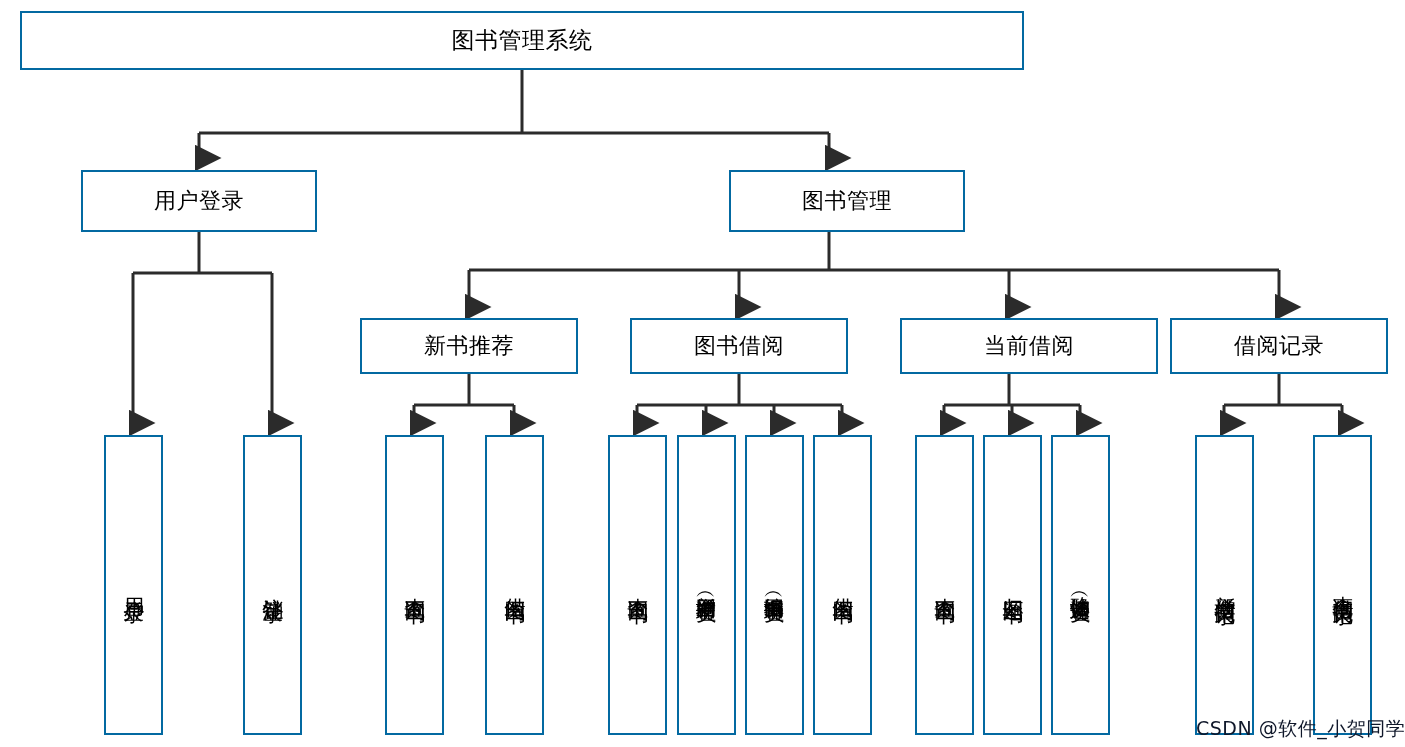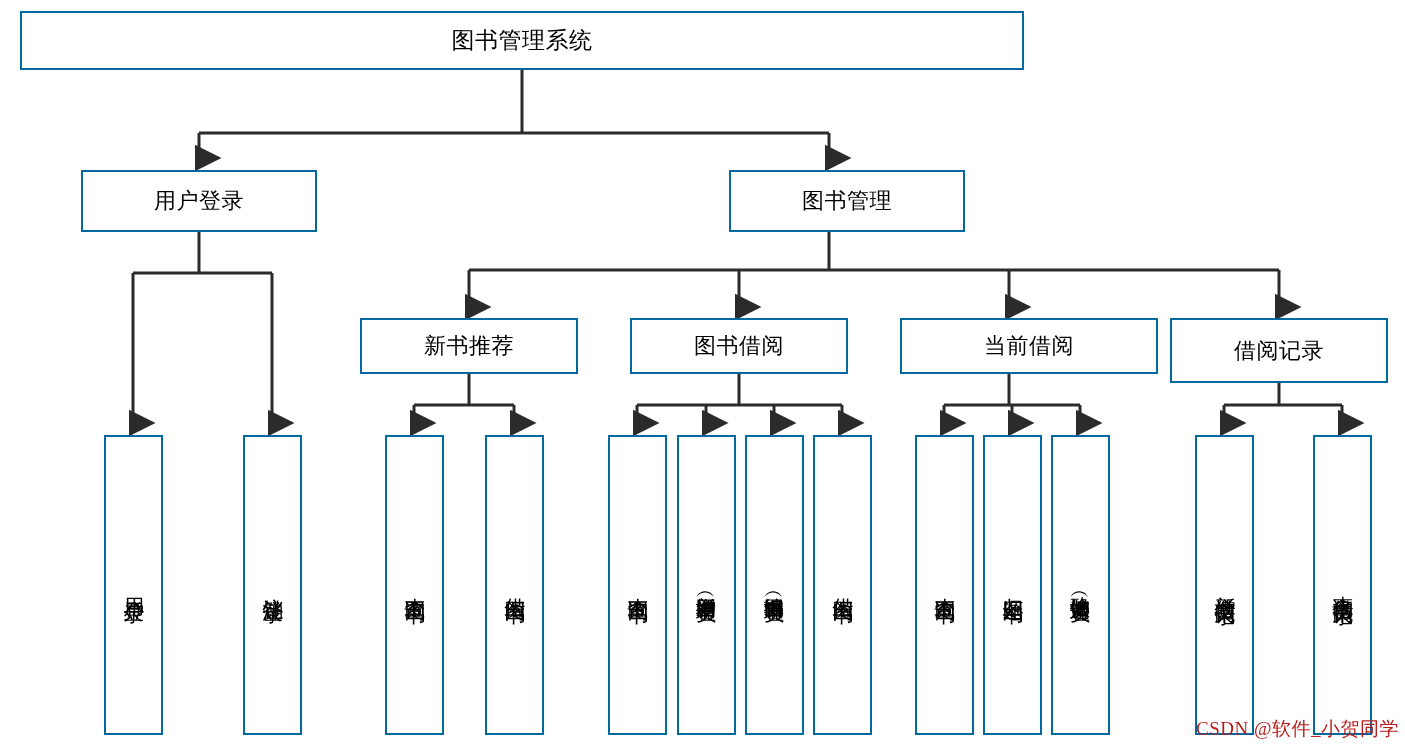--- a/index.html
+++ b/index.html
@@ -143,21 +143,21 @@
       </div>
       <div class="node h" style="left: 360px; top: 318px; width: 218px; height: 56px;">
         <span class="label">新书推荐</span>
       </div>
       <div class="node h" style="left: 630px; top: 318px; width: 218px; height: 56px;">
         <span class="label">图书借阅</span>
       </div>
       <div class="node h" style="left: 900px; top: 318px; width: 258px; height: 56px;">
         <span class="label">当前借阅</span>
       </div>
-      <div class="node h" style="left: 1170px; top: 318px; width: 218px; height: 65px;">
+      <div class="node h" style="left: 1170px; top: 318px; width: 218px; height: 56px;">
         <span class="label">借阅记录</span>
       </div>
       <div class="node v" style="left: 104px; top: 435px; width: 59px; height: 300px;">
         <span class="label">用户登录</span>
       </div>
       <div class="node v" style="left: 243px; top: 435px; width: 59px; height: 300px;">
         <span class="label">注销登录</span>
       </div>
       <div class="node v" style="left: 385px; top: 435px; width: 59px; height: 300px;">
         <span class="label">查询图书</span>
@@ -187,14 +187,14 @@
         <span class="label">确认归还（管理员）</span>
       </div>
       <div class="node v" style="left: 1195px; top: 435px; width: 59px; height: 300px;">
         <span class="label">新增借阅记录</span>
       </div>
       <div class="node v" style="left: 1313px; top: 435px; width: 59px; height: 300px;">
         <span class="label">查询借阅记录</span>
       </div>
     </div>
 
-  <div class="watermark" style="left: 1196px; top: 716px; color: #b91c1c; font-family: Liberation Serif, serif;">CSDN @软件_小贺同学</div>
+  <div class="watermark" style="left: 1196px; top: 716px; color: #0f172a;">CSDN @软件_小贺同学</div>
 </div>
 
 </body></html>

